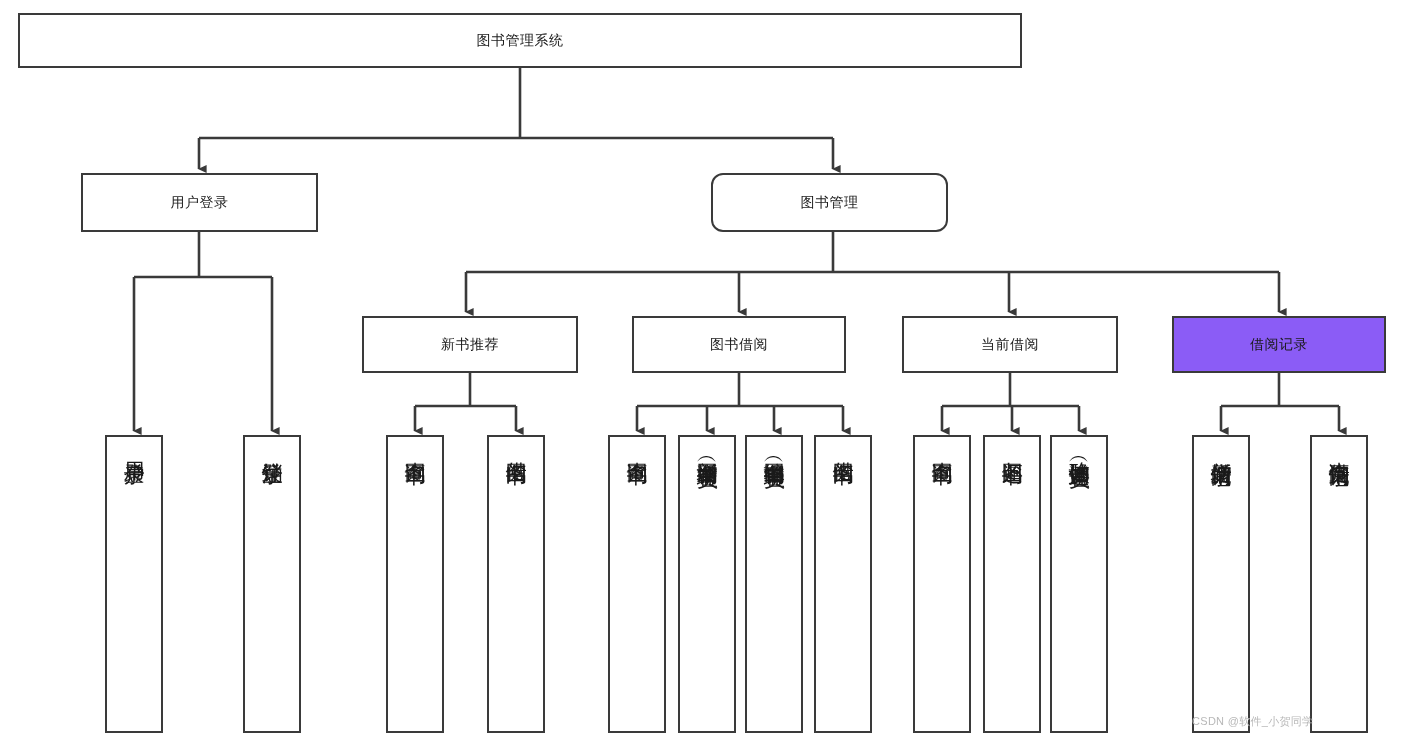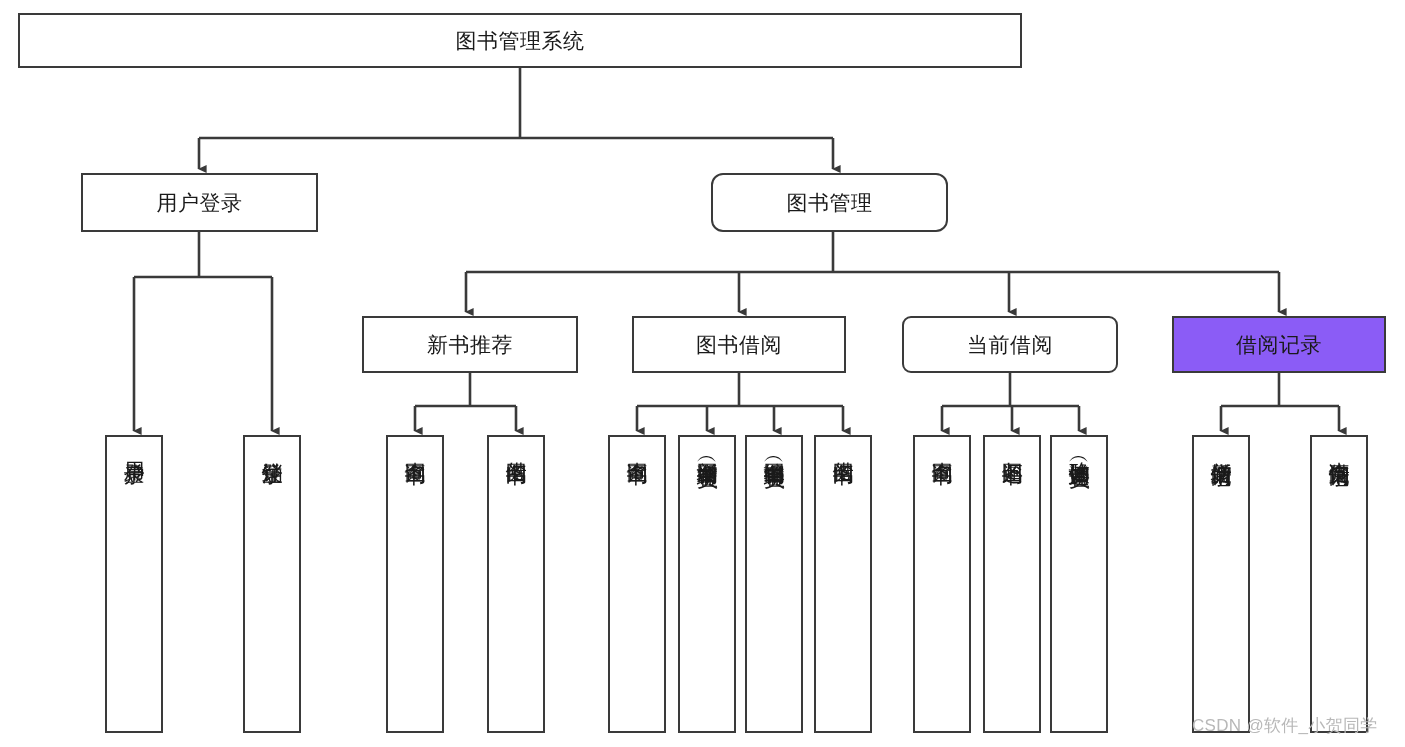--- a/index.html
+++ b/index.html
@@ -30,42 +30,42 @@
     position: absolute;
     box-sizing: border-box;
     background: #ffffff;
     border: 2px solid #3a3a3a;
     display: flex;
     align-items: center;
     justify-content: center;
     overflow: hidden;
   }
   .node-label-h {
-    font-size: 21px;
+    font-size: 14px;
     color: #1a1a1a;
     line-height: 1.2;
     letter-spacing: 0.5px;
     white-space: nowrap;
     text-align: center;
   }
   .node-label-v {
     font-size: 21px;
     color: #1a1a1a;
     line-height: 1.35;
     letter-spacing: 1px;
     writing-mode: vertical-rl;
     text-orientation: upright;
     white-space: nowrap;
     text-align: center;
   }
   .watermark {
     position: absolute;
     left: 1192px;
     top: 714px;
-    font-size: 17px;
+    font-size: 11px;
     color: #b8b8b8;
     white-space: nowrap;
     letter-spacing: 0.3px;
   }
 </style>
 </head>
 <body style="background: rgb(255, 255, 255);">
 
 <div id="diagram-root">
 
@@ -131,21 +131,21 @@
   <div class="node-box" id="node-l2-1" style="left: 711px; top: 173px; width: 237px; height: 59px; border-color: rgb(58, 58, 58); background: rgb(255, 255, 255); border-radius: 12px;">
     <span class="node-label-h" style="color: rgb(26, 26, 26);">图书管理</span>
   </div>
 
   <div class="node-box" id="node-l3-0" style="left: 362px; top: 316px; width: 216px; height: 57px; border-color: rgb(58, 58, 58); background: rgb(255, 255, 255);">
     <span class="node-label-h" style="color: rgb(26, 26, 26);">新书推荐</span>
   </div>
   <div class="node-box" id="node-l3-1" style="left: 632px; top: 316px; width: 214px; height: 57px; border-color: rgb(58, 58, 58); background: rgb(255, 255, 255);">
     <span class="node-label-h" style="color: rgb(26, 26, 26);">图书借阅</span>
   </div>
-  <div class="node-box" id="node-l3-2" style="left: 902px; top: 316px; width: 216px; height: 57px; border-color: rgb(58, 58, 58); background: rgb(255, 255, 255); border-radius: 9px;">
+  <div class="node-box" id="node-l3-2" style="left: 902px; top: 316px; width: 216px; height: 57px; border-color: rgb(58, 58, 58); background: rgb(255, 255, 255);">
     <span class="node-label-h" style="color: rgb(26, 26, 26);">当前借阅</span>
   </div>
   <div class="node-box" id="node-l3-3" style="left: 1172px; top: 316px; width: 214px; height: 57px; border-color: rgb(58, 58, 58); background: #8b5cf6;">
     <span class="node-label-h" style="color: rgb(26, 26, 26);">借阅记录</span>
   </div>
 
   <div class="node-box" id="leaf-0" style="left: 105px; top: 435px; width: 58px; height: 298px; align-items: flex-start; padding-top: 8px; border-color: rgb(58, 58, 58); background: rgb(255, 255, 255);">
     <span class="node-label-v" style="color: rgb(26, 26, 26);">用户登录</span>
   </div>
   <div class="node-box" id="leaf-1" style="left: 243px; top: 435px; width: 58px; height: 298px; align-items: flex-start; padding-top: 8px; border-color: rgb(58, 58, 58); background: rgb(255, 255, 255);">

